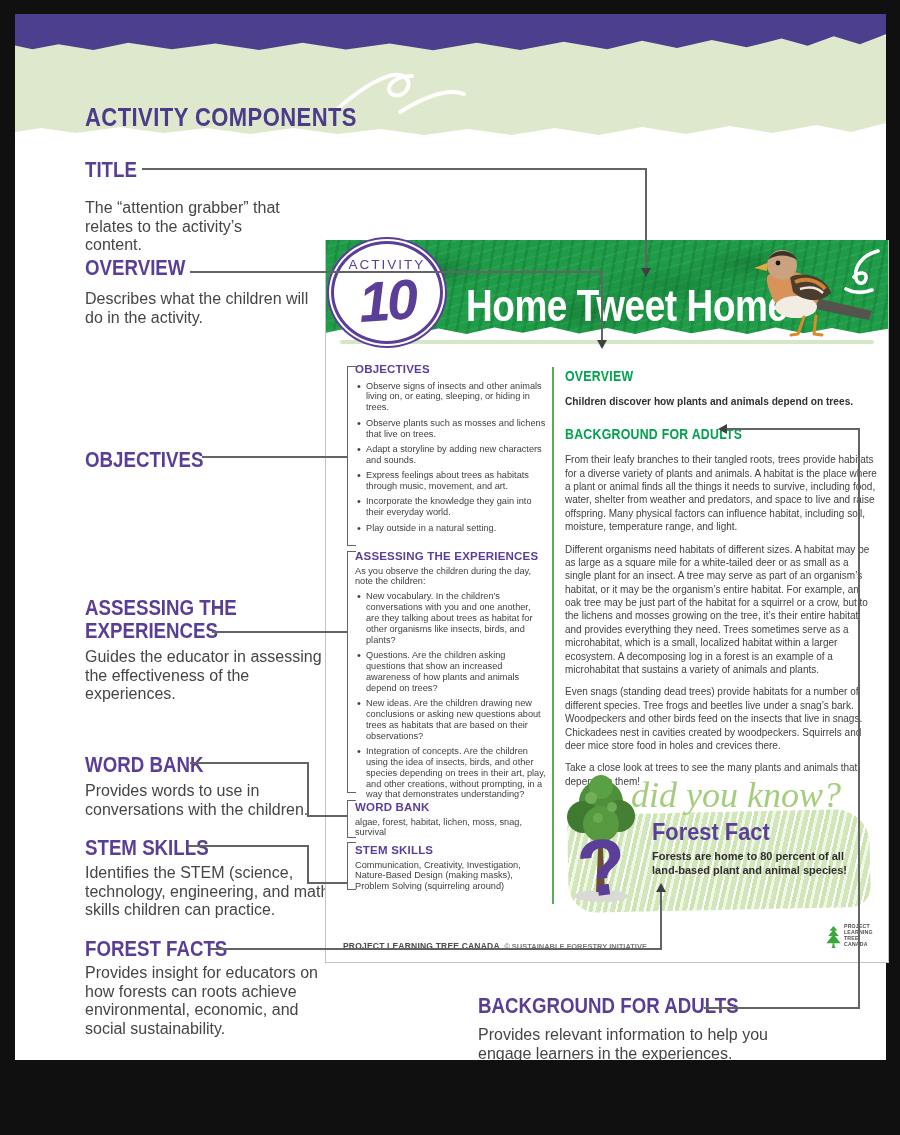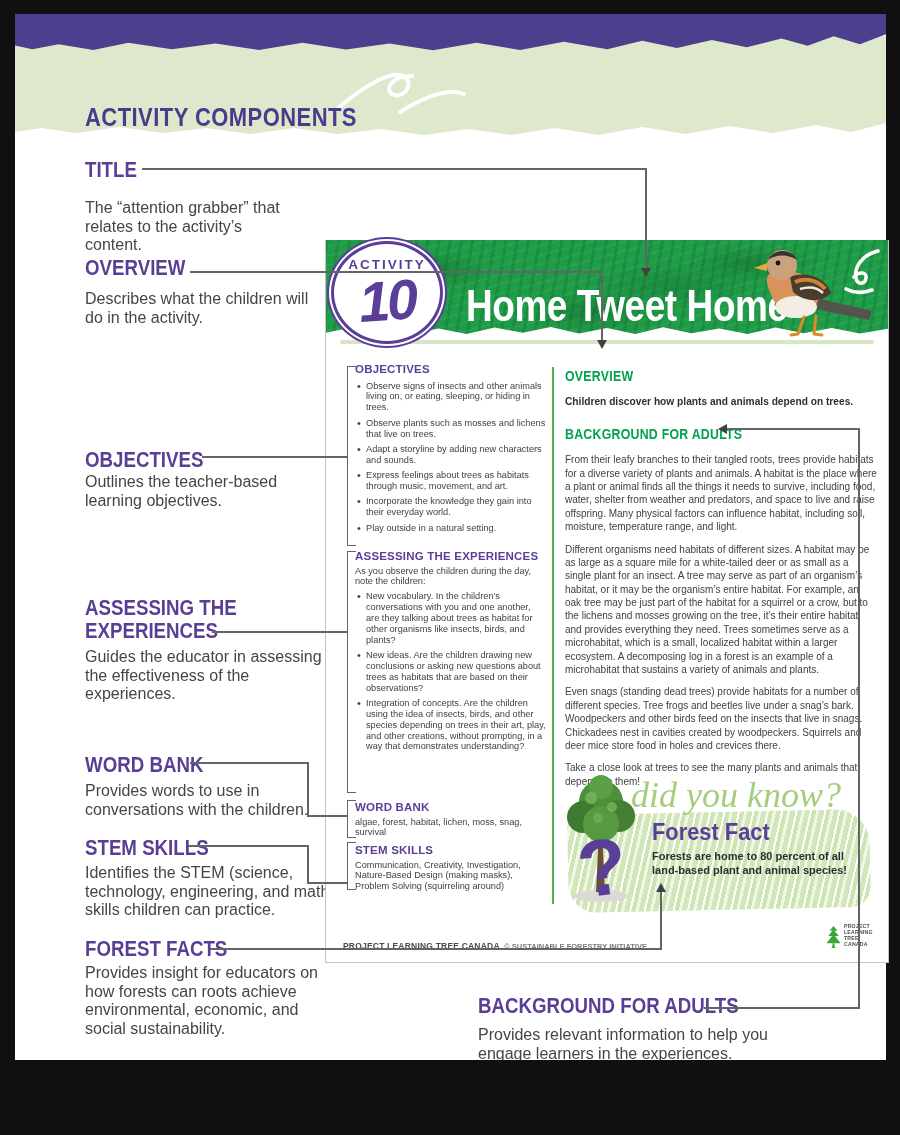--- a/index.html
+++ b/index.html
@@ -31,21 +31,21 @@
       repeating-linear-gradient(100deg, rgba(10,90,40,.22) 0 3px, rgba(10,90,40,0) 3px 11px),
       repeating-linear-gradient(-15deg, rgba(255,255,255,.05) 0 2px, transparent 2px 9px),
       #1f9c47;}
   .card-tear{position:absolute;left:0;bottom:0;width:100%;height:16px;background:#fff;
     clip-path:polygon(0 100%,0 55%,4% 25%,8% 60%,12% 20%,16% 58%,20% 28%,25% 62%,30% 22%,35% 55%,40% 18%,45% 60%,50% 25%,55% 62%,60% 20%,65% 58%,70% 28%,75% 62%,80% 22%,85% 58%,90% 25%,95% 60%,100% 30%,100% 100%);}
   .card-underline{position:absolute;left:340px;top:340px;width:534px;height:4px;background:#cfe3bd;opacity:.85;border-radius:3px;}
   .card-title{position:absolute;left:466px;top:281px;margin:0;font-size:44px;font-weight:bold;color:#ffffff;
     letter-spacing:-.5px;transform:scaleX(.84);transform-origin:left top;white-space:nowrap;}
   .badge{position:absolute;left:331px;top:241px;width:112px;height:103px;background:#fff;border:3px solid #5b3e98;
     border-radius:50%;box-shadow:0 0 0 2px #fff,0 0 0 4px #5b3e98;box-sizing:border-box;text-align:center;}
-  .badge-label{display:block;margin-top:13px;font-size:13.5px;font-weight:bold;letter-spacing:2px;color:#5b3e98;}
+  .badge-label{display:block;margin-top:13px;font-size:13.5px;font-weight:normal;letter-spacing:2px;color:#5b3e98;}
   .badge-number{display:block;margin-top:-4px;font-size:56px;font-weight:bold;font-style:italic;color:#5b3e98;
     letter-spacing:-3px;transform:rotate(-4deg);}
 
   
   .divider{position:absolute;left:552px;top:367px;width:2px;height:537px;background:#55b054;}
   .ccol-l{position:absolute;left:355px;width:191px;font-size:9.2px;line-height:1.18;color:#414042;}
   .chead{margin:0 0 2px 0;font-size:11.5px;font-weight:bold;color:#5b3e98;letter-spacing:.2px;}
   .ghead{margin:0;font-size:14px;font-weight:bold;color:#00a24e;letter-spacing:.3px;
     transform:scaleX(.88);transform-origin:left top;white-space:nowrap;}
   .bullets{margin:4px 0 0 0;padding:0 0 0 11px;list-style:none;}
@@ -108,21 +108,20 @@
   </svg>
   <h1 class="page-title">ACTIVITY COMPONENTS</h1>
 
   <div class="lbl" style="left:85px;top:158px;">TITLE</div>
   <div class="desc" style="left:85px;top:199px;width:218px;">The “attention grabber” that relates to the activity’s content.</div>
 
   <div class="lbl" style="left:85px;top:256px;">OVERVIEW</div>
   <div class="desc" style="left:85px;top:290px;width:240px;">Describes what the children will do in the activity.</div>
 
   <div class="lbl" style="left:85px;top:448px;">OBJECTIVES</div>
-  <div class="desc" style="left:85px;top:473px;width:228px;">Outlines the teacher-based learning objectives.</div>
 
   <div class="lbl" style="left:85px;top:596px;width:205px;">ASSESSING THE EXPERIENCES</div>
   <div class="desc" style="left:85px;top:648px;width:248px;">Guides the educator in assessing the effectiveness of the experiences.</div>
 
   <div class="lbl" style="left:85px;top:753px;">WORD BANK</div>
   <div class="desc" style="left:85px;top:782px;width:250px;">Provides words to use in conversations with the children.</div>
 
   <div class="lbl" style="left:85px;top:836px;">STEM SKILLS</div>
   <div class="desc" style="left:85px;top:864px;width:252px;">Identifies the STEM (science, technology, engineering, and math) skills children can practice.</div>
 
@@ -176,20 +175,21 @@
         <li>Play outside in a natural setting.</li>
       </ul>
   </div>
 
   <div class="ccol-l" style="top:550px;">
     <h3 class="chead">ASSESSING THE EXPERIENCES</h3>
     <div>As you observe the children during the day, note the children:</div>
     <ul class="bullets">
 
     <li>New vocabulary. In the children’s conversations with you and one another, are they talking about trees as habitat for other organisms like insects, birds, and plants?</li>
+        <li>Questions. Are the children asking questions that show an increased awareness of how plants and animals depend on trees?</li>
         <li>New ideas. Are the children drawing new conclusions or asking new questions about trees as habitats that are based on their observations?</li>
         <li>Integration of concepts. Are the children using the idea of insects, birds, and other species depending on trees in their art, play, and other creations, without prompting, in a way that demonstrates understanding?</li>
       </ul>
   </div>
 
   <div class="ccol-l" style="top:801px;">
     <h3 class="chead">WORD BANK</h3>
     <div>algae, forest, habitat, lichen, moss, snag, survival</div>
   </div>
 

